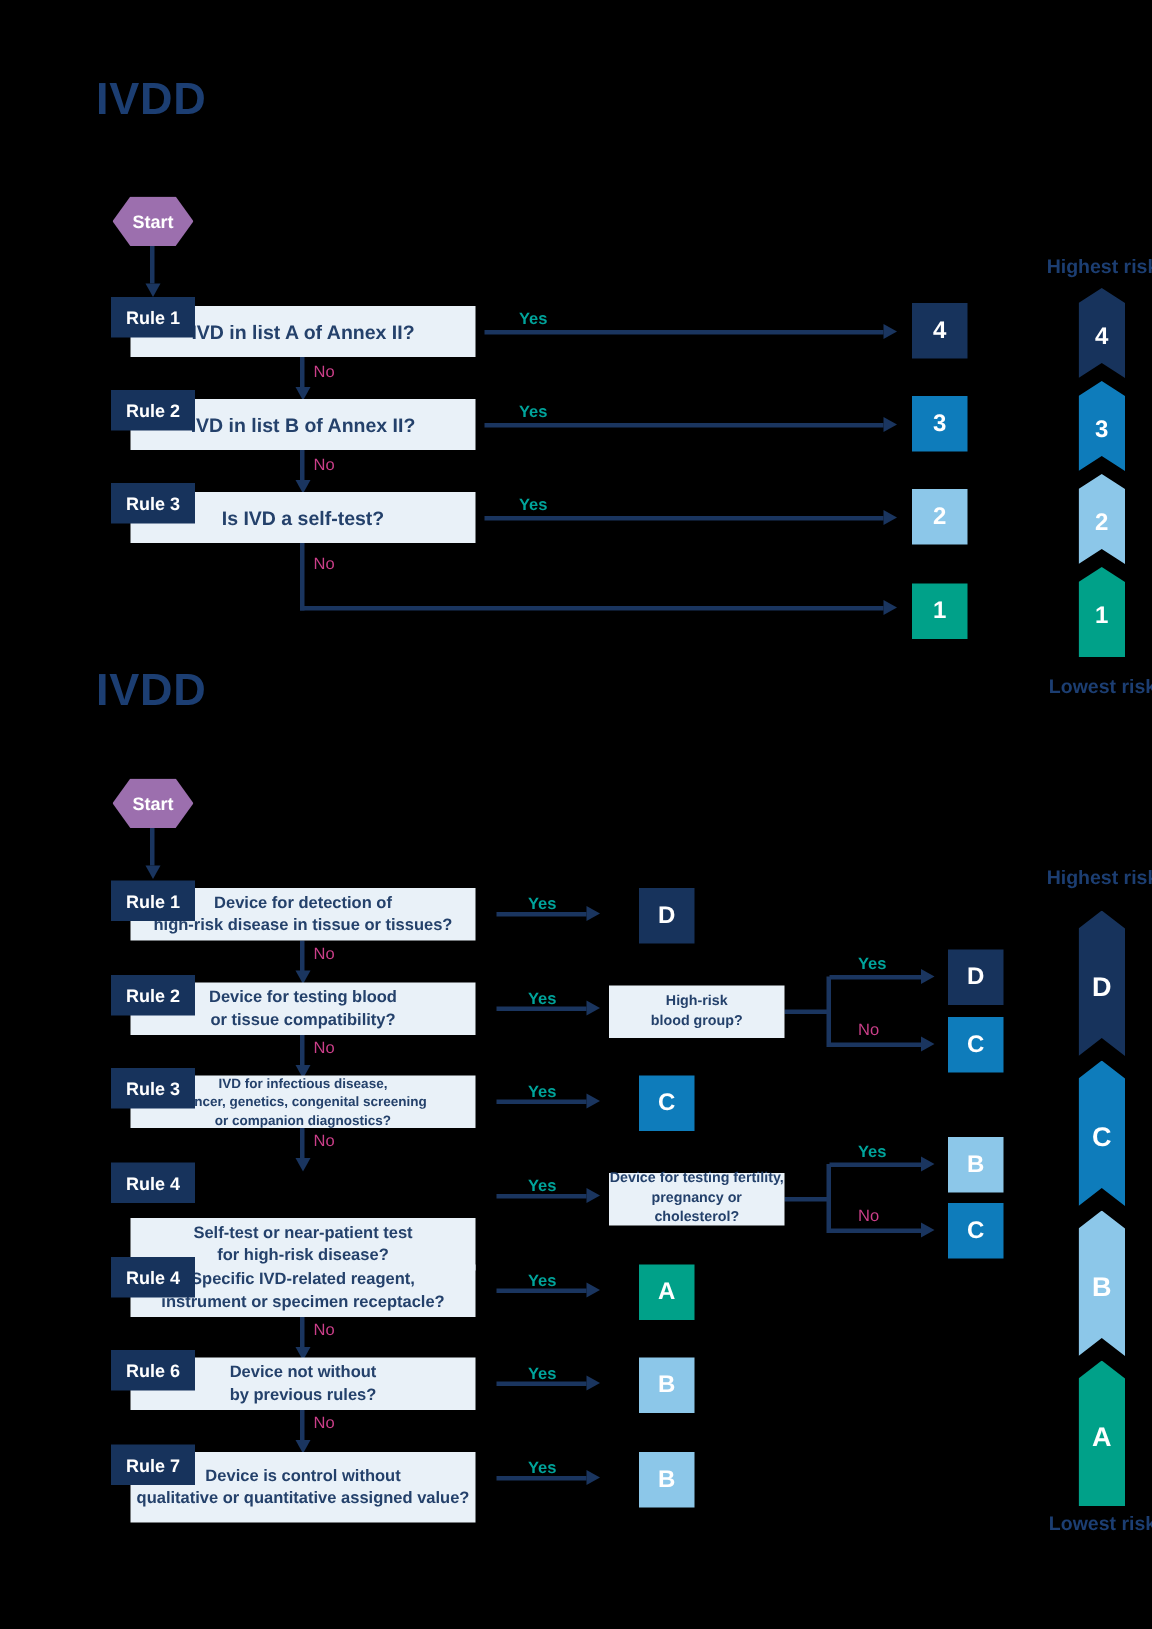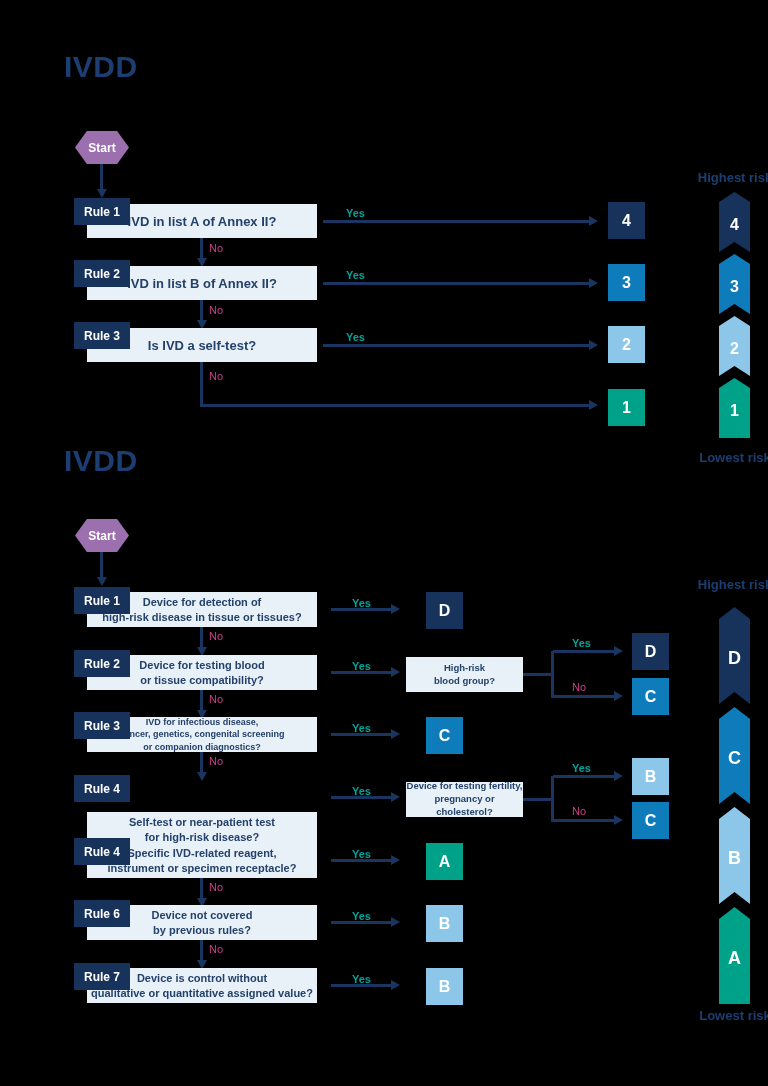--- a/index.html
+++ b/index.html
@@ -196,33 +196,33 @@
   <div class="yes" style="left:316px;top:848px">Yes</div>
   <div class="hline" style="left:295px;top:859px;width:60px"></div>
   <div class="arr-r" style="left:355px;top:855px"></div>
   <div class="result" style="left: 390px; top: 843px; background: rgb(0, 161, 137);">A</div>
   <div class="vline" style="left:164px;top:878px;height:21px"></div>
   <div class="arr-d" style="left:161px;top:898px"></div>
   <div class="no" style="left:173px;top:881px">No</div>
 
   <div class="tag" style="left:38px;top:900px">Rule 6</div>
   <div class="qbox q11" style="left:51px;top:905px;width:230px;height:35px">
-    <span>Device not covered</span>
+    <span>Device not without</span>
     <span>by previous rules?</span>
   </div>
   <div class="yes" style="left:316px;top:910px">Yes</div>
   <div class="hline" style="left:295px;top:921px;width:60px"></div>
   <div class="arr-r" style="left:355px;top:917px"></div>
   <div class="result" style="left: 390px; top: 905px; background: rgb(140, 199, 233);">B</div>
   <div class="vline" style="left:164px;top:940px;height:21px"></div>
   <div class="arr-d" style="left:161px;top:960px"></div>
   <div class="no" style="left:173px;top:943px">No</div>
 
   <div class="tag" style="left:38px;top:963px">Rule 7</div>
-  <div class="qbox q11" style="left:51px;top:968px;width:230px;height:35px">
+  <div class="qbox q11" style="left:51px;top:968px;width:230px;height:47px">
     <span>Device is control without</span>
     <span>qualitative or quantitative assigned value?</span>
   </div>
   <div class="yes" style="left:316px;top:973px">Yes</div>
   <div class="hline" style="left:295px;top:984px;width:60px"></div>
   <div class="arr-r" style="left:355px;top:980px"></div>
   <div class="result" style="left: 390px; top: 968px; background: rgb(140, 199, 233);">B</div>
 
   <div class="risk" style="top:577px">Highest risk</div>
   <div class="chev big" style="top: 607px; height: 97px; background: rgb(23, 51, 92);">D</div>

